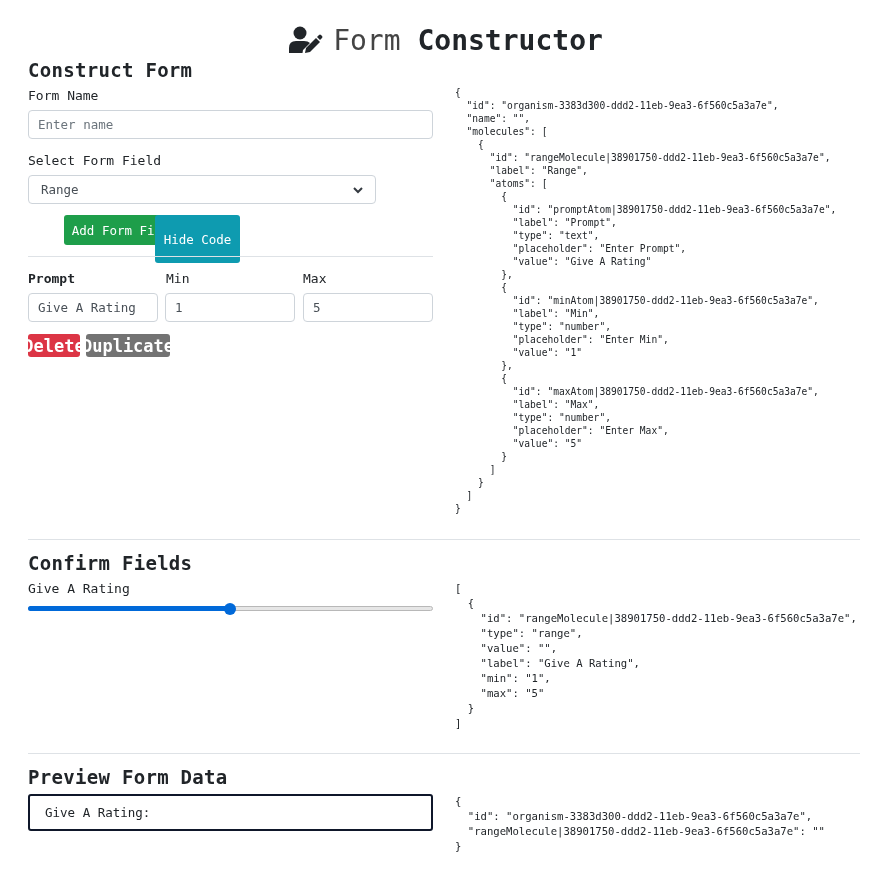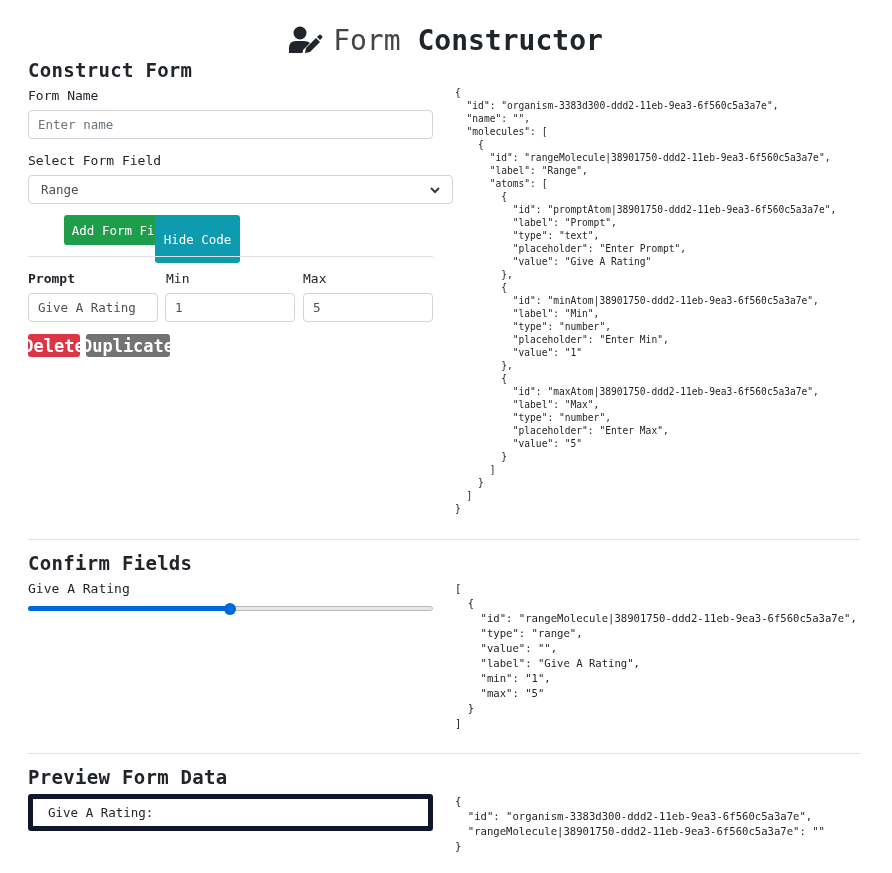--- a/index.html
+++ b/index.html
@@ -48,21 +48,21 @@
   }
   .range-track {
     position: absolute; height: 5px; border-radius: 3px; background: #e6e6e6;
     border: 1px solid #b8b8b8;
   }
   .range-fill { position: absolute; height: 5px; border-radius: 3px; background: #0069d9; }
   .range-thumb {
     position: absolute; width: 12px; height: 12px; border-radius: 50%; background: #0069d9;
   }
   .preview-box {
-    position: absolute; border: 5px solid #0f172a; border-radius: 3px; background: #fff;
+    position: absolute; border: 2px solid #0f172a; border-radius: 3px; background: #fff;
     font-size: 12.5px; padding: 0 15px; display: flex; align-items: center;
   }
 </style>
 </head>
 <body>
 
 <div class="title">
   <span class="icon">
     <svg width="34" height="28" viewBox="0 0 34 28">
       <circle cx="11" cy="7" r="6.5" fill="#212529"></circle>
@@ -71,21 +71,21 @@
       <path d="M28 11 L30 9 Q31 8 32 9 L33 10 Q34 11 33 12 L31 14 Z" fill="#212529"></path>
     </svg>
   </span><span class="light">Form</span>
   <span class="bold">Constructor</span>
 </div>
 
 <h2 class="section-h" style="top:58px;">Construct Form</h2>
 <div class="lbl" style="top:88px; left:28px;">Form Name</div>
 <input class="input" style="top: 110px; left: 28px; width: 405px;" placeholder="Enter name">
 <div class="lbl" style="top:153px; left:28px;">Select Form Field</div>
-<div class="select" style="top:175px; left:28px; width:425px;">
+<div class="select" style="top:175px; left:28px; width:348px;">
   <span>Range</span>
   <span>
     <svg width="10" height="8" viewBox="0 0 10 8">
         <path d="M1 2 L5 6 L9 2" stroke="#343a40" stroke-width="2" fill="none"></path>
       </svg>
   </span>
 </div>
 <button class="btn" style="top:215px; left:28px; width:121px; height:30px; background:#1e9e4a;margin-left:36px;">Add Form Field</button>
 <button class="btn" style="top:215px; left:155px; width:85px; height:48px; background:#0e9bb0;">Hide Code</button>
 <div class="hr" style="top:256px; left:28px; width:405px;"></div>

